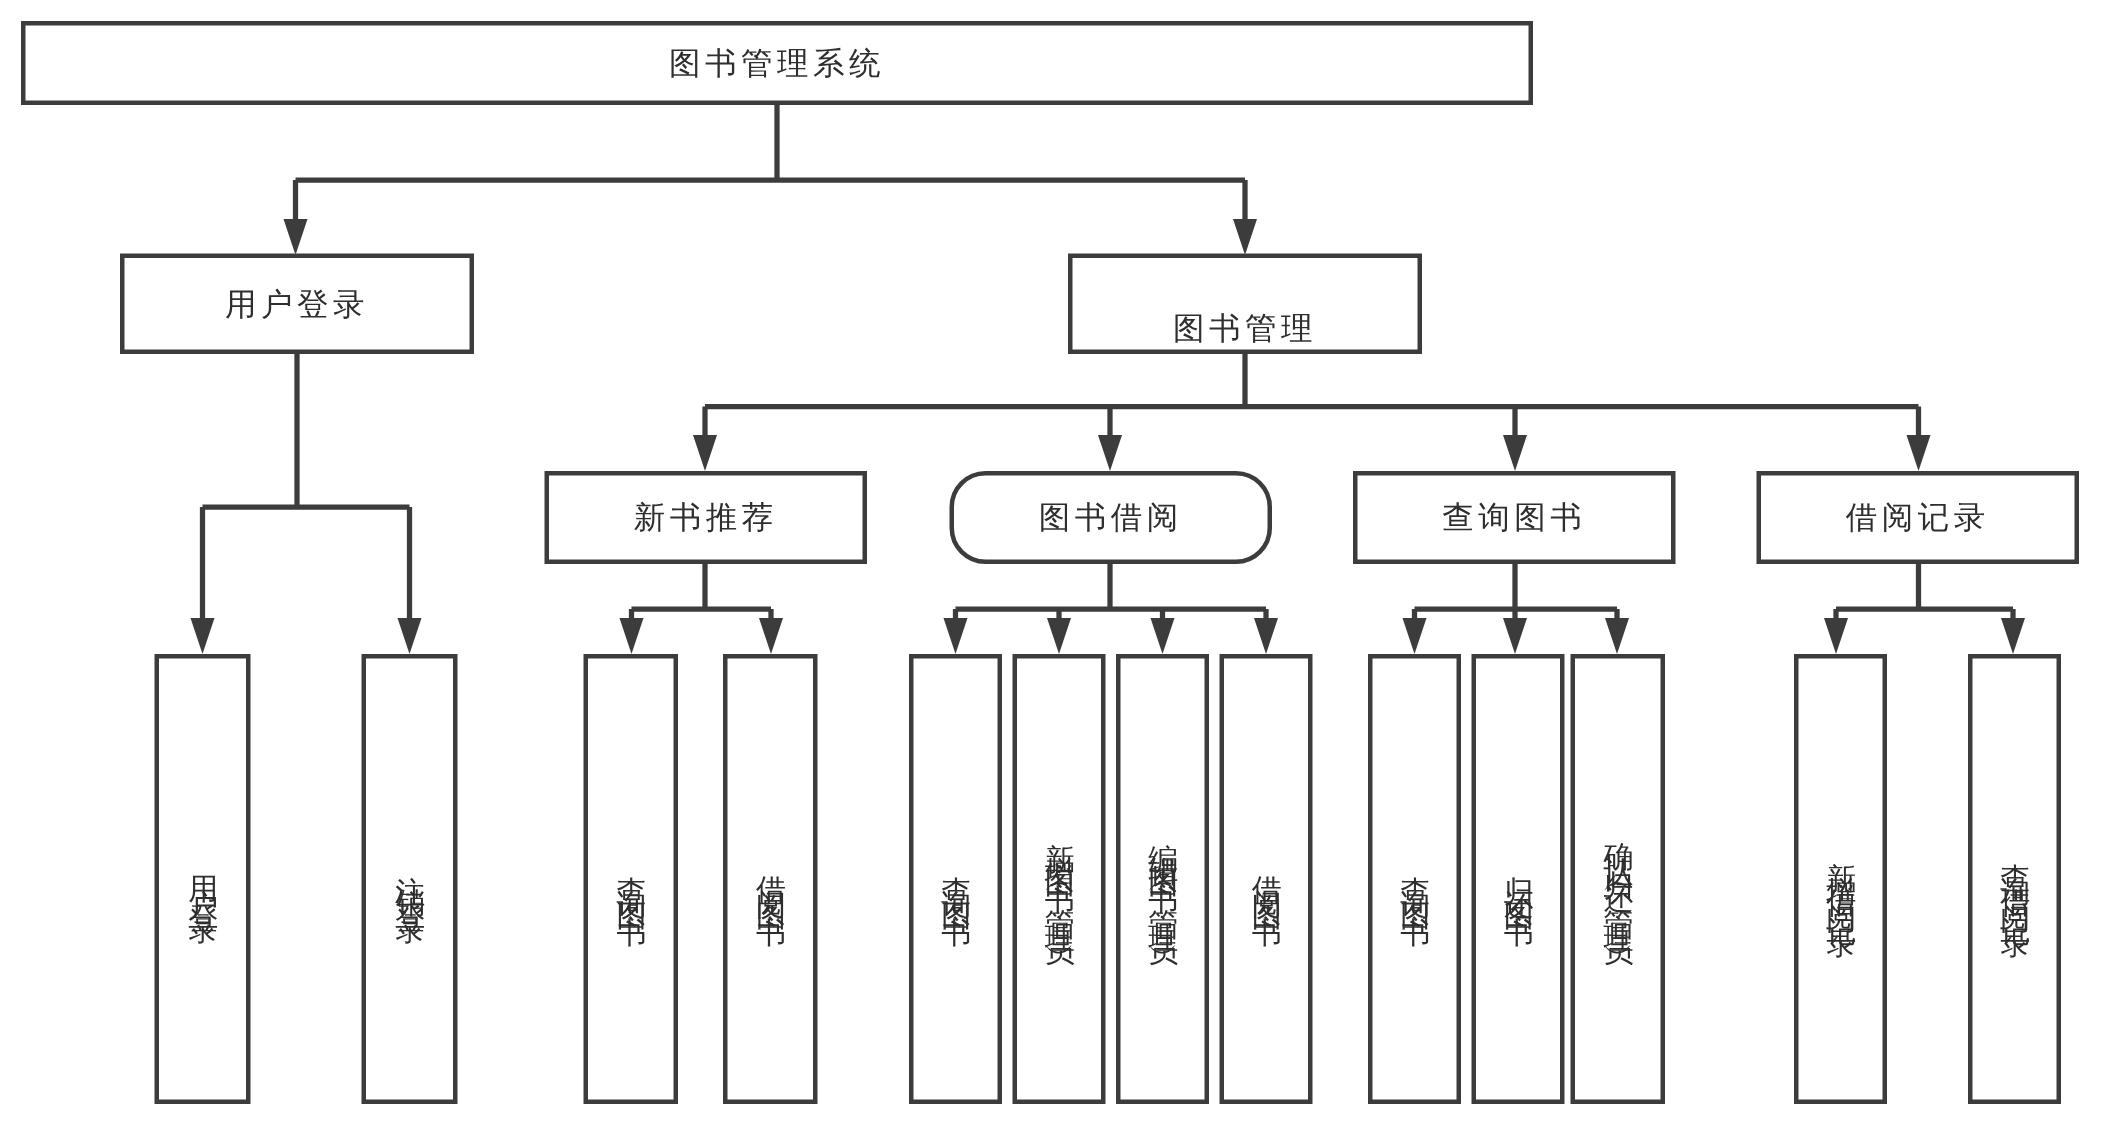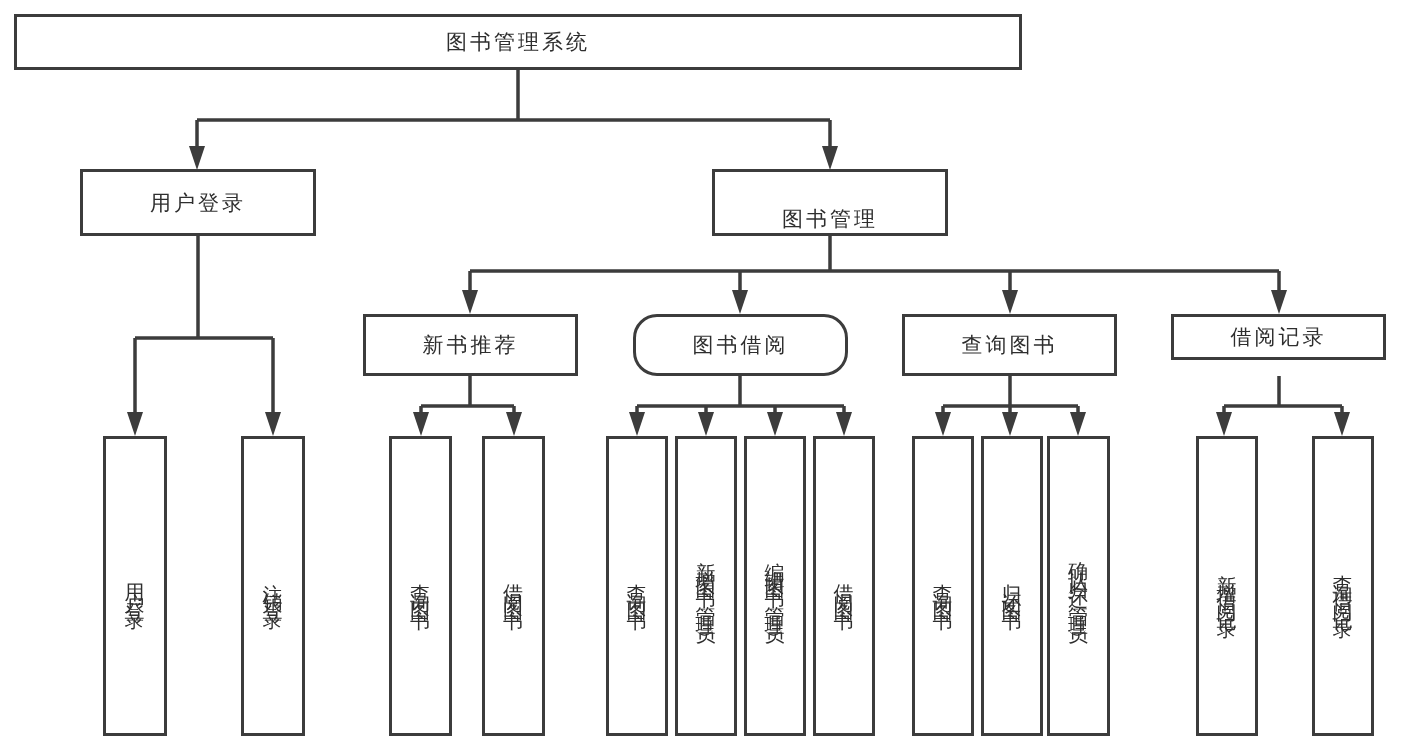--- a/index.html
+++ b/index.html
@@ -106,21 +106,21 @@
 
   <div class="node h" style="left:363px; top:314px; width:215px; height:62px;">
     <span>新书推荐</span>
   </div>
   <div class="node h" style="left:633px; top:314px; width:215px; height:62px;border-radius:24px;">
     <span>图书借阅</span>
   </div>
   <div class="node h" style="left:902px; top:314px; width:215px; height:62px;">
     <span>查询图书</span>
   </div>
-  <div class="node h" style="left:1171px; top:314px; width:215px; height:46px;">
+  <div class="node h" style="left:1171px; top:314px; width:215px; height:62px;">
     <span>借阅记录</span>
   </div>
 
   <div class="node v" style="left:103px; top:436px; width:64px; height:300px;">
     <span>用户登录</span>
   </div>
   <div class="node v" style="left:241px; top:436px; width:64px; height:300px;">
     <span>注销登录</span>
   </div>
 

